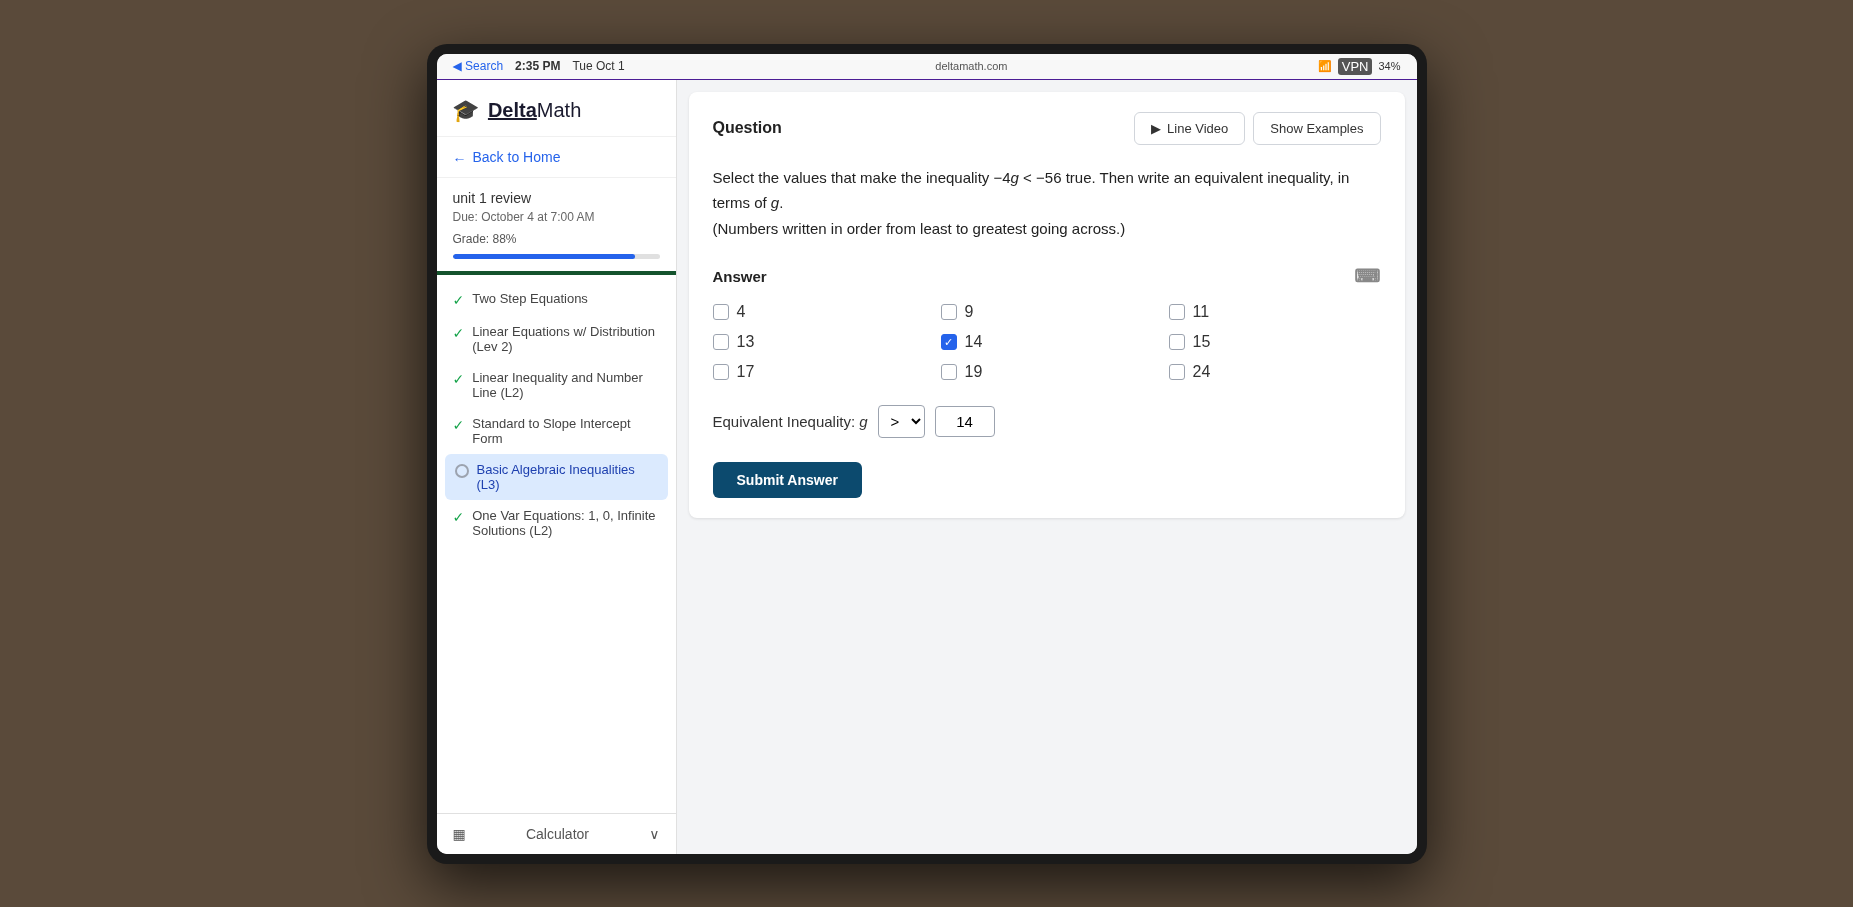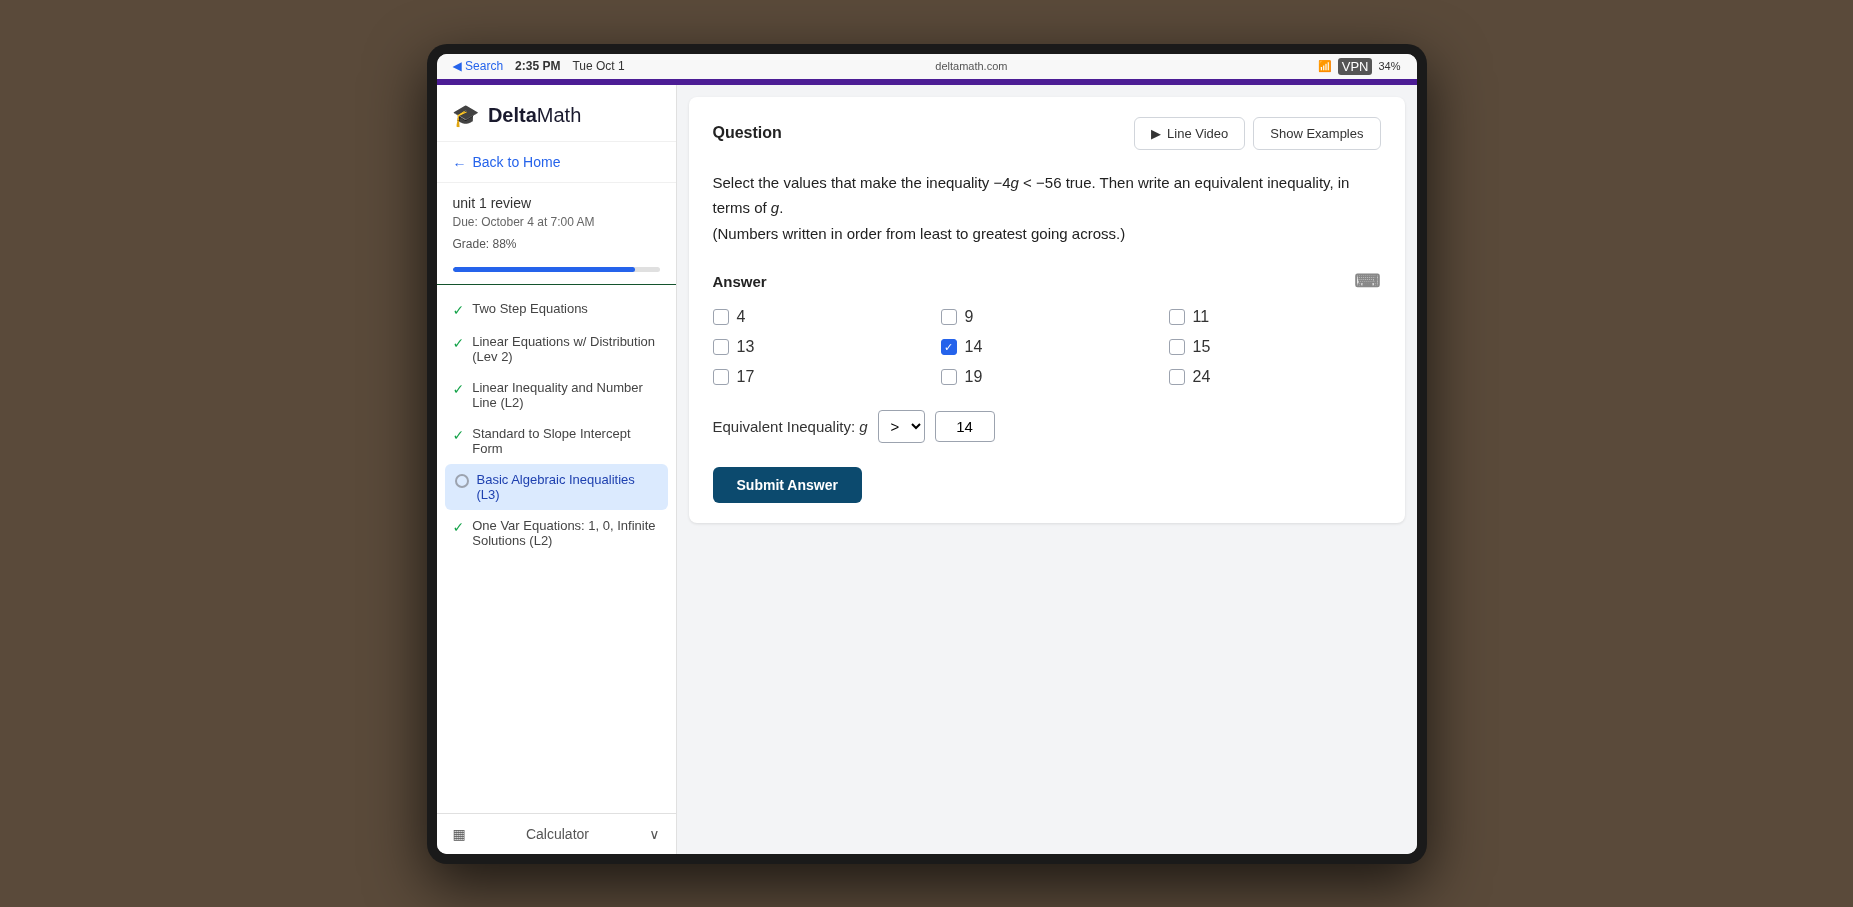--- a/index.html
+++ b/index.html
@@ -33,21 +33,21 @@
     }
 
     .status-bar {
       background: #f8f8f8;
       padding: 4px 16px;
       display: flex;
       align-items: center;
       justify-content: space-between;
       font-size: 12px;
       color: #333;
-      border-bottom: 6px solid #4c1d95;
+      border-bottom: 1px solid #4c1d95;
       flex-shrink: 0;
       gap: 24px;
     }
 
     .status-left { display: flex; align-items: center; gap: 12px; }
     .status-center { font-size: 11px; color: #555; }
     .status-right { display: flex; align-items: center; gap: 6px; font-size: 11px; }
 
     .app-body {
       display: flex;
@@ -92,40 +92,40 @@
       align-items: center;
       gap: 6px;
       color: #2563eb;
       font-size: 14px;
       cursor: pointer;
       border-bottom: 1px solid #f0f0f0;
     }
 
     .assignment-info {
       padding: 12px 16px;
-      border-bottom: 1px solid #14532d;
+      border-bottom: 4px solid #14532d;
     }
 
     .assignment-title {
       font-size: 14px;
       font-weight: 500;
       color: #333;
       margin-bottom: 4px;
     }
 
     .assignment-due {
       font-size: 12px;
       color: #666;
       margin-bottom: 8px;
     }
 
     .grade-label {
       font-size: 12px;
       color: #555;
-      margin-bottom: 16px;
+      margin-bottom: 8px;
     }
 
     .progress-bar {
       height: 5px;
       background: #e0e0e0;
       border-radius: 3px;
       overflow: hidden;
     }
 
     .progress-fill {
@@ -361,21 +361,21 @@
         <span>34%</span>
       </div>
     </div>
 
     <div class="app-body">
 
       <div class="sidebar">
         <div class="logo-area">
           <span class="logo-icon">🎓</span>
           <span class="logo-text">
-            <span style="font-weight:700;">Delta</span><span>Math</span>
+            <span style="font-weight:700;text-decoration:underline;">Delta</span><span>Math</span>
           </span>
         </div>
 
         <div class="back-link">
           <span>←</span>
           <span>Back to Home</span>
         </div>
 
         <div class="assignment-info">
           <div class="assignment-title">unit 1 review</div>

